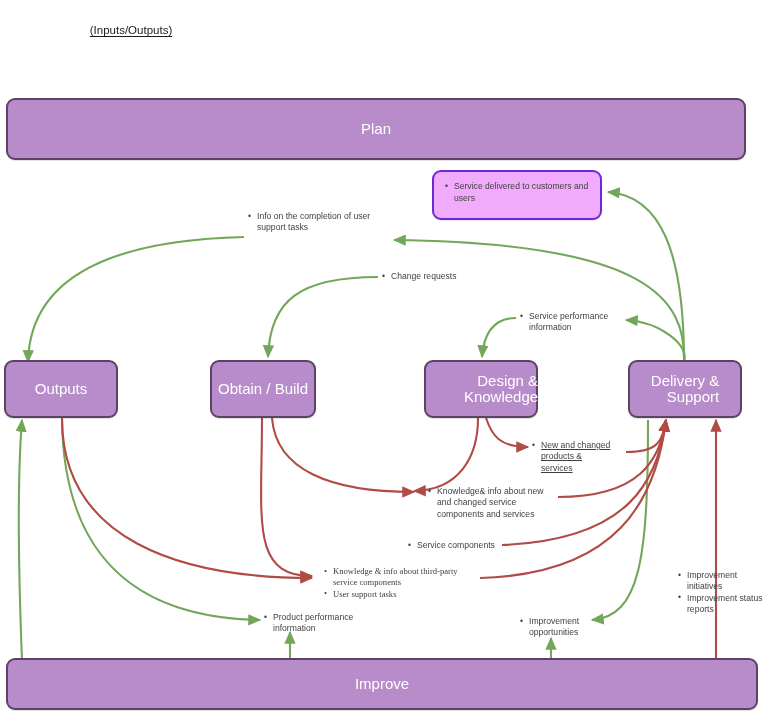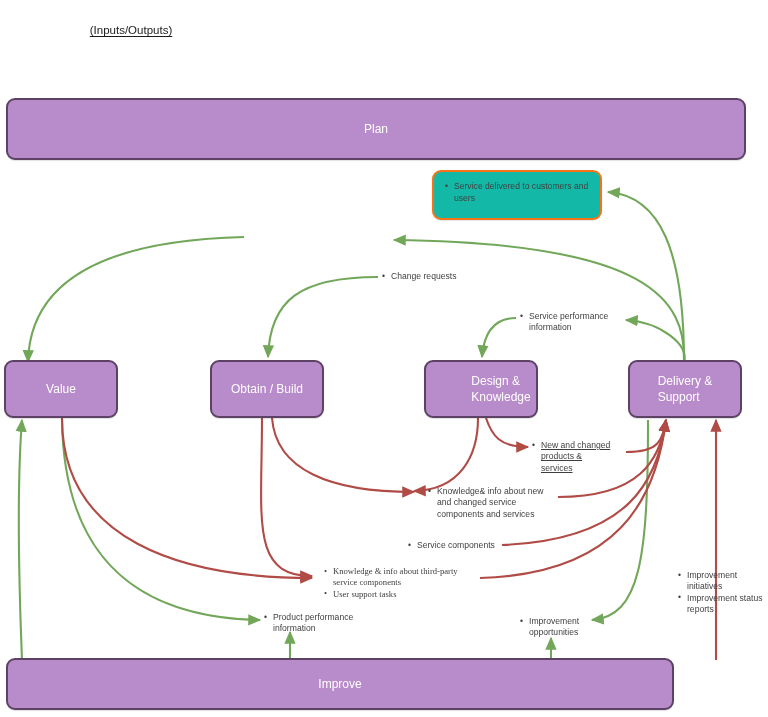--- a/index.html
+++ b/index.html
@@ -34,33 +34,33 @@
     text-decoration: underline;
     text-underline-offset: 2px;
   }
   .vc-box {
     position: absolute;
     box-sizing: border-box;
     background: #b88bca;
     border: 2px solid #5d4266;
     border-radius: 9px;
     color: #ffffff;
-    font-size: 12px;
+    font-size: 15px;
     line-height: 16px;
     display: flex;
     align-items: center;
     justify-content: center;
-    text-align: left;
+    text-align: right;
     box-shadow: 0 1px 1px rgba(0,0,0,0.12);
   }
   .note-box {
     position: absolute;
     box-sizing: border-box;
-    background: #14b8a6;
-    border: 2px solid #f97316;
+    background: #f0abfc;
+    border: 2px solid #6d28d9;
     border-radius: 9px;
     padding: 9px 10px 9px 8px;
     box-shadow: 0 1px 1px rgba(0,0,0,0.10);
   }
   .bul {
     position: absolute;
     font-size: 8.6px;
     line-height: 11.4px;
     color: #3f3f3f;
   }
@@ -150,53 +150,54 @@
 
     <path d="M716,660 L716,420"></path>
   </g>
 </svg>
 
 <div class="vc-box" style="left:6px; top:98px; width:740px; height:62px;">
   <span>Plan</span>
 </div>
 
 <div class="vc-box" style="left:4px; top:360px; width:114px; height:58px;">
-  <span>Value</span>
-</div>
-
-<div class="vc-box" style="left:210px; top:360px; width:114px; height:58px;">
+  <span>Outputs</span>
+</div>
+
+<div class="vc-box" style="left:210px; top:360px; width:106px; height:58px;">
   <span>Obtain / Build</span>
 </div>
 
 <div class="vc-box" style="left:424px; top:360px; width:114px; height:58px;padding-left:40px;">
   <span>
     <span>Design &amp;</span><br>
     <span>Knowledge</span>
   </span>
 </div>
 
 <div class="vc-box" style="left:628px; top:360px; width:114px; height:58px;">
   <span>
     <span>Delivery &amp;</span><br>
     <span>Support</span>
   </span>
 </div>
 
-<div class="vc-box" style="left:6px; top:658px; width:668px; height:52px;">
+<div class="vc-box" style="left:6px; top:658px; width:752px; height:52px;">
   <span>Improve</span>
 </div>
 
 <div class="note-box" style="left:432px; top:170px; width:170px; height:50px;">
   <ul>
     <li>Service delivered to customers and users</li>
   </ul>
 </div>
 
 <div class="bul" style="left:246px; top:211px; width:130px;">
   <ul>
+    <li>Info on the completion of user support tasks</li>
   </ul>
 </div>
 
 <div class="bul" style="left:380px; top:271px; width:110px;">
   <ul>
     <li>Change requests</li>
   </ul>
 </div>
 
 <div class="bul" style="left:518px; top:311px; width:110px;">

